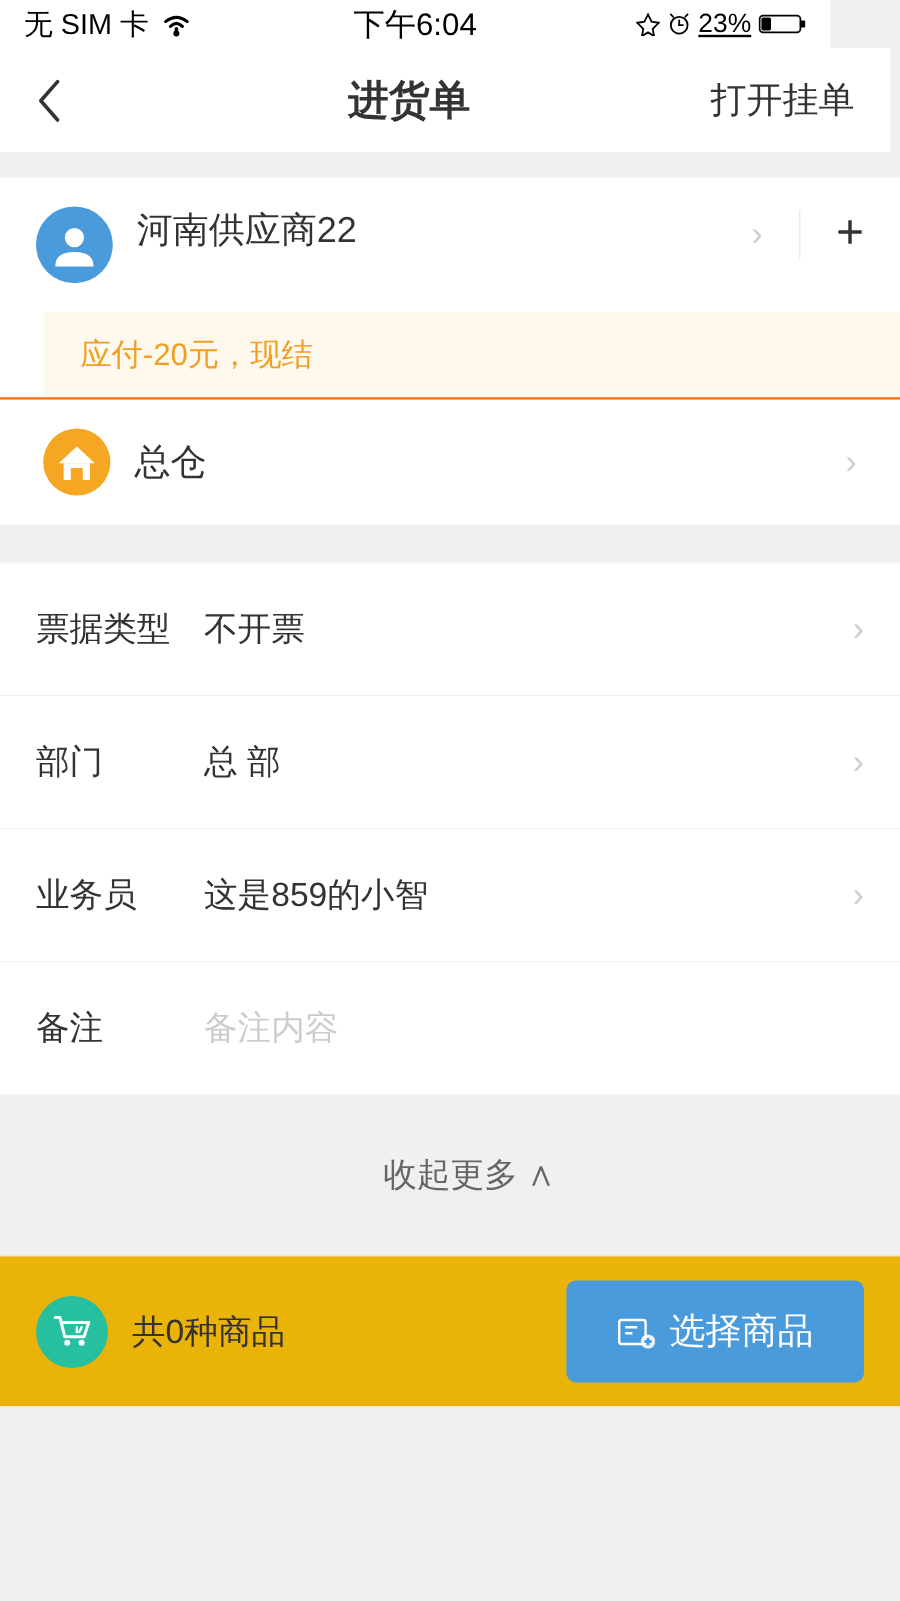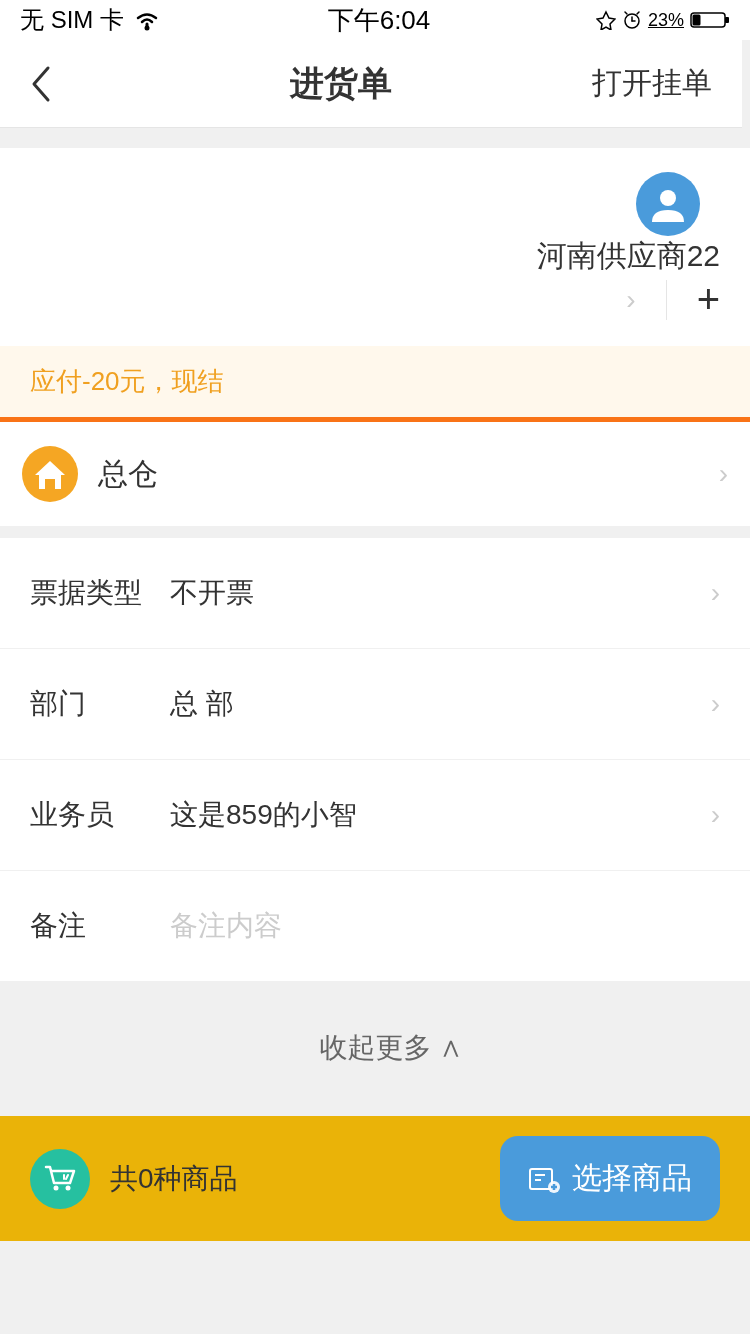--- a/index.html
+++ b/index.html
@@ -7,33 +7,33 @@
     body {
       width: 750px;
       min-height: 1334px;
       font-family: -apple-system, "PingFang SC", "Helvetica Neue", sans-serif;
       background: #f0f0f0;
       font-size: 28px;
     }
 
     
     .status-bar {
-      width: 750px;
+      width: 692px;
       height: 40px;
       background: #fff;
       display: flex;
       align-items: center;
       justify-content: space-between;
       padding: 0 20px;
       font-size: 24px;
       color: #000;
     }
     .status-left { display: flex; align-items: center; gap: 8px; }
     .status-center { font-size: 26px; font-weight: 500; }
-    .status-right { display: flex; align-items: center; gap: 6px; font-size: 18px; text-decoration: underline; }
+    .status-right { display: flex; align-items: center; gap: 6px; font-size: 22px; text-decoration: underline; }
 
     
     .nav-bar {
       width: 742px;
       height: 88px;
       background: #fff;
       display: flex;
       align-items: center;
       justify-content: space-between;
       padding: 0 30px;
@@ -65,25 +65,24 @@
 
     
     .section-card {
       background: #fff;
       margin-bottom: 0;
     }
 
     
     .supplier-row {
       display: flex;
-      align-items: flex-end;
+      align-items: flex-start;
       padding: 24px 30px;
       background: #fff;
       border-bottom: none;
-      flex-direction: column;
     }
     .supplier-avatar {
       width: 64px;
       height: 64px;
       border-radius: 50%;
       background: #4a9bdb;
       display: flex;
       align-items: center;
       justify-content: center;
       margin-right: 20px;
@@ -113,29 +112,30 @@
       height: 40px;
       background: #e5e5e5;
     }
 
     
     .notice-banner {
       background: #fff8ec;
       padding: 18px 30px;
       font-size: 26px;
       color: #f0a020;
+      margin-left: 37px;
     }
 
     
     .warehouse-row {
       display: flex;
       align-items: center;
-      padding: 24px 22px;
-      background: #fff;
-      border-top: 5px solid #f97316;
+      padding: 24px 36px;
+      background: #fff;
+      border-top: 2px solid #f97316;
     }
     .warehouse-icon {
       width: 56px;
       height: 56px;
       border-radius: 50%;
       background: #f5a623;
       display: flex;
       align-items: center;
       justify-content: center;
       margin-right: 20px;
@@ -143,21 +143,21 @@
     }
     .warehouse-name {
       flex: 1;
       font-size: 30px;
       color: #333;
     }
 
     
     .form-section {
       background: #fff;
-      margin-top: 12px;
+      margin-top: 32px;
     }
     .form-row {
       display: flex;
       align-items: center;
       padding: 36px 30px;
       border-bottom: 1px solid #f0f0f0;
       background: #fff;
     }
     .form-row:last-child {
       border-bottom: none;
@@ -215,22 +215,22 @@
     }
     .product-count {
       flex: 1;
       font-size: 28px;
       color: #333;
     }
     .select-product-btn {
       background: #4a9bdb;
       color: #fff;
       border: none;
-      border-radius: 18px;
-      padding: 22px 28px;
+      border-radius: 8px;
+      padding: 22px 42px;
       font-size: 30px;
       display: flex;
       align-items: center;
       gap: 12px;
       cursor: pointer;
     }
 
     
     svg { display: block; }
   </style>

